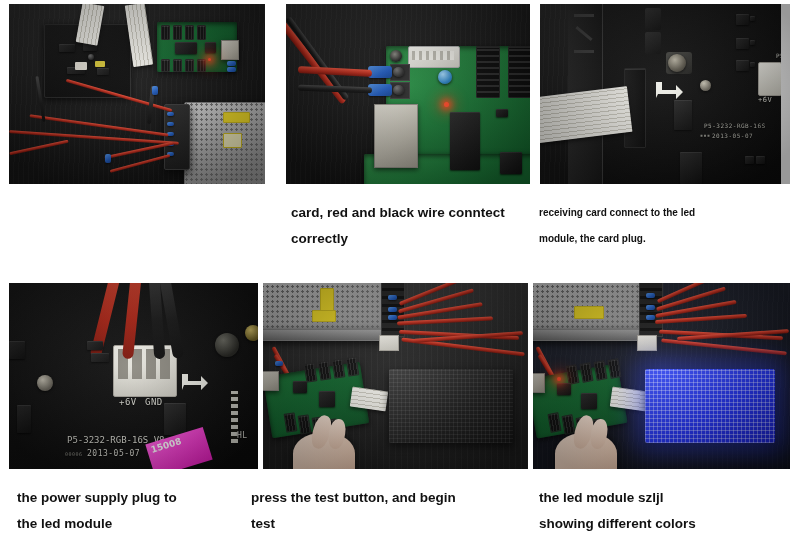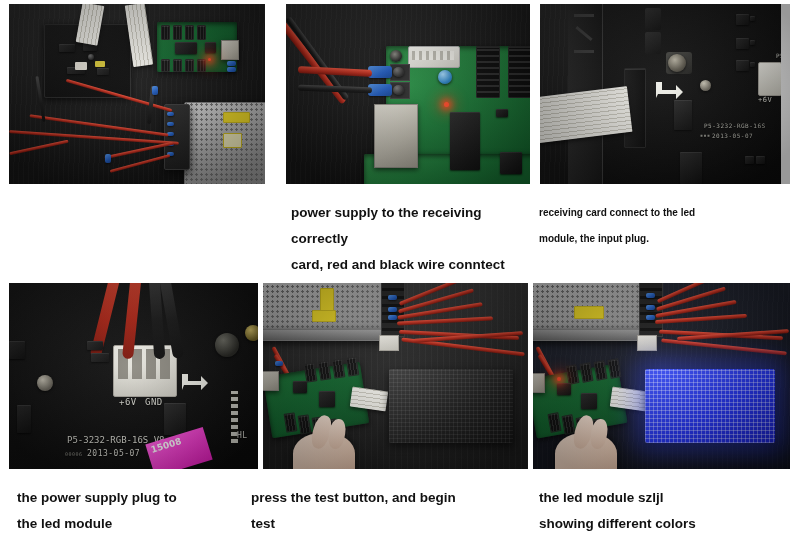--- a/index.html
+++ b/index.html
@@ -286,28 +286,27 @@
 
       <div style="position:absolute;right:0;top:0;width:9px;height:100%;background:#e9e9e9;"></div>
       <div class="vig"></div>
     </div>
   </div>
 
   <div class="cap-block" style="left:17px;top:200px;width:250px;font-size:13.5px;line-height:26px;">
   </div>
 
   <div class="cap-block" style="left:291px;top:200px;width:245px;font-size:13.5px;line-height:26px;">
-    <span class="ln">power supply to the receiving</span>
+    <span class="ln">card, red and black wire conntect</span>
     <span class="ln">correctly</span>
-    <span class="ln">card, red and black wire conntect</span>
   </div>
 
   <div class="cap-block" style="left:539px;top:200px;width:255px;font-size:10px;line-height:26px;">
     <span class="ln">receiving card connect to the led</span>
-    <span class="ln">module, the input plug.</span>
+    <span class="ln">module, the card plug.</span>
   </div>
 
   <div class="photo" style="left:9px;top:283px;width:249px;height:186px;">
     <div class="inner">
       <div class="desk"></div>
       <div class="pcb-black" style="left:-2px;top:-2px;width:253px;height:190px;"></div>
 
       <div style="position:absolute;left:104px;top:62px;width:62px;height:50px;
                   background:linear-gradient(170deg,#f4f3ec,#cbc9c0);border:1px solid #a7a49c;border-radius:2px;"></div>
       <div style="position:absolute;left:109px;top:66px;width:10px;height:30px;background:#8e8b82;"></div>

